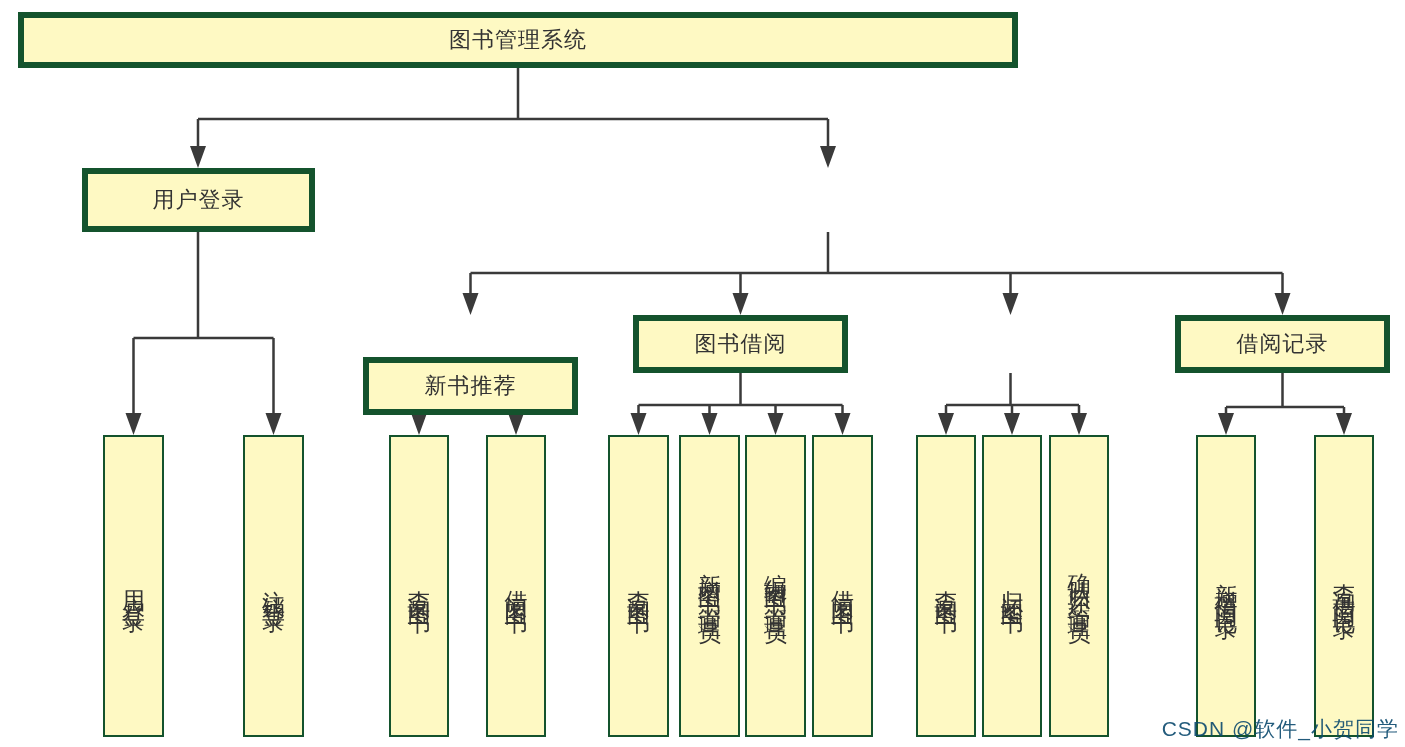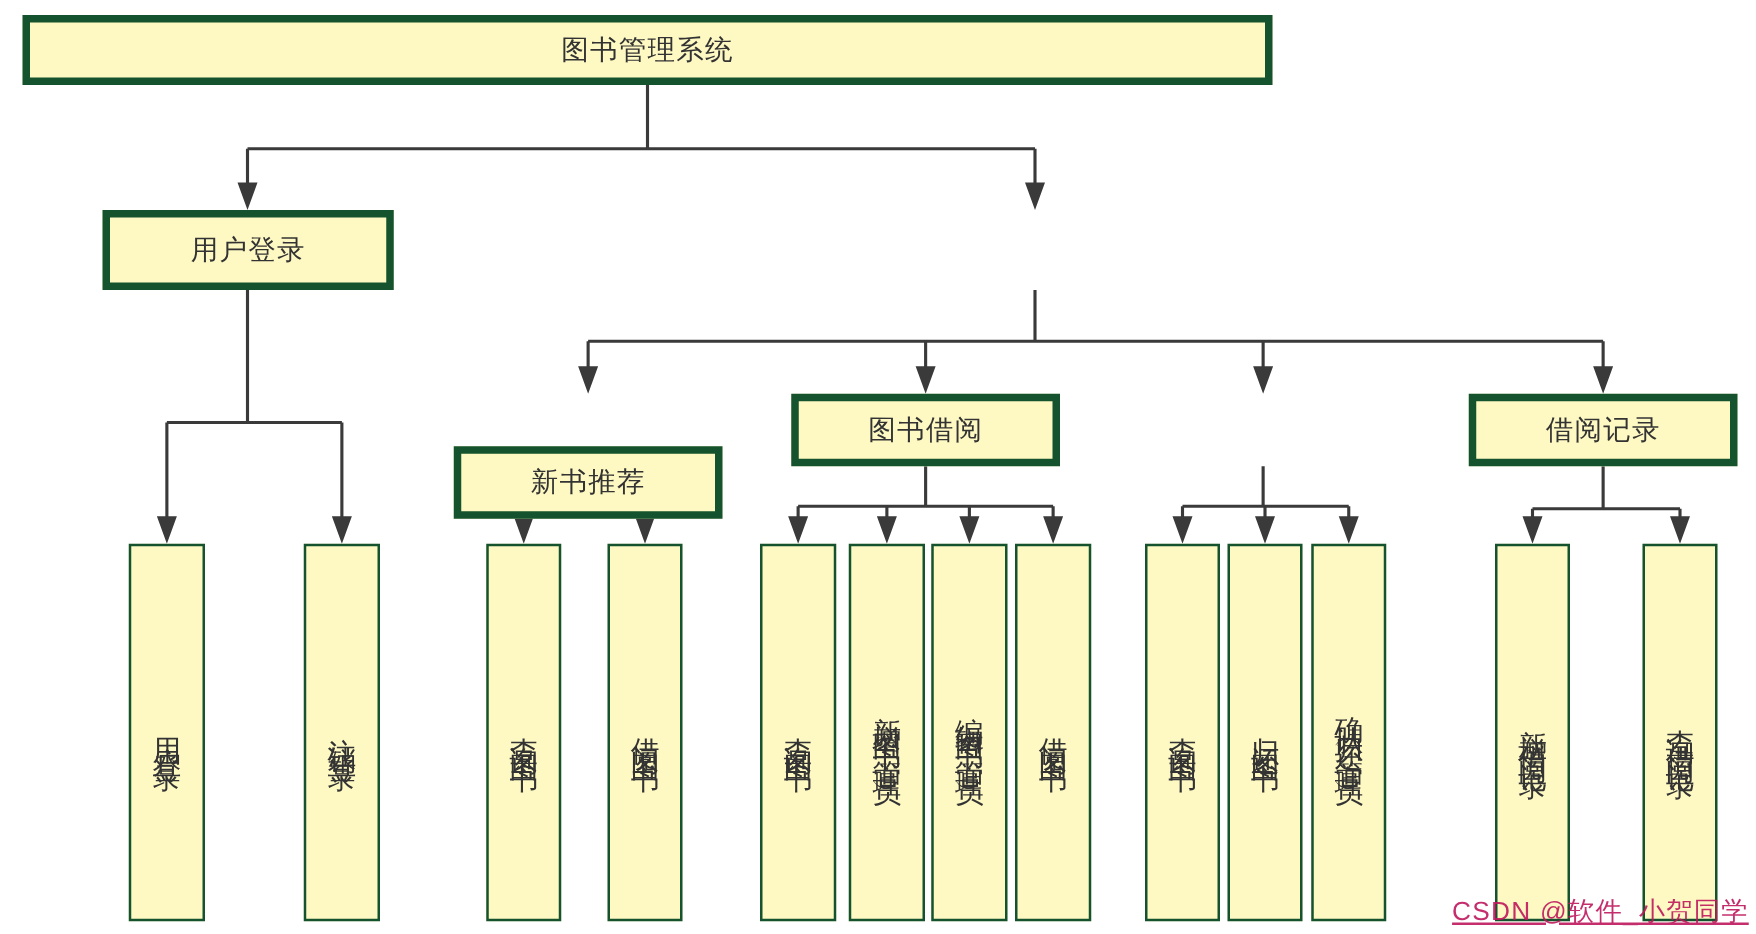--- a/index.html
+++ b/index.html
@@ -40,23 +40,22 @@
     white-space: normal;
     border-width: 2.5px;
   }
   .watermark {
     position: absolute;
     right: 6px;
     bottom: 4px;
     z-index: 5;
     font-size: 21px;
     letter-spacing: 1px;
-    color: #be185d;
+    color: #0c4a6e;
     opacity: 0.9;
-    text-decoration: underline;
   }
 </style>
 </head>
 <body>
 
 <div class="canvas">
 
   <svg class="wires" viewBox="0 0 1405 747" xmlns="http://www.w3.org/2000/svg" aria-hidden="true">
     <path fill="none" stroke="#3a3a3a" stroke-width="2.5" d="M518 68 V119 M198 119 H828 M198 119 V148 M828 119 V148
              M198 232 V338 M133.5 338 H273.5 M133.5 338 V415 M273.5 338 V415

